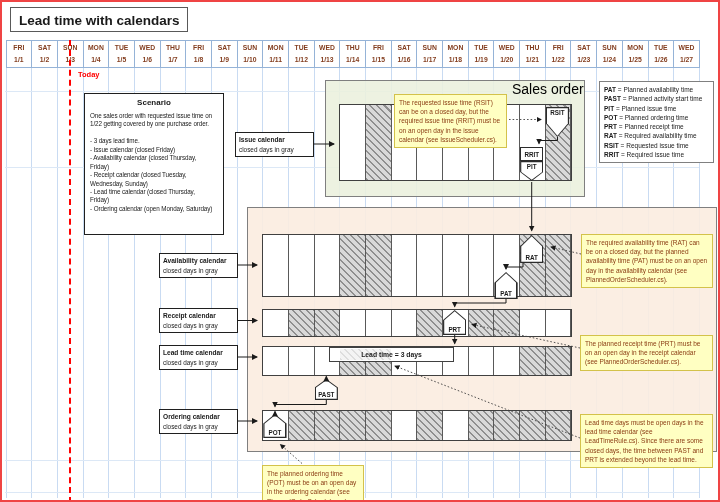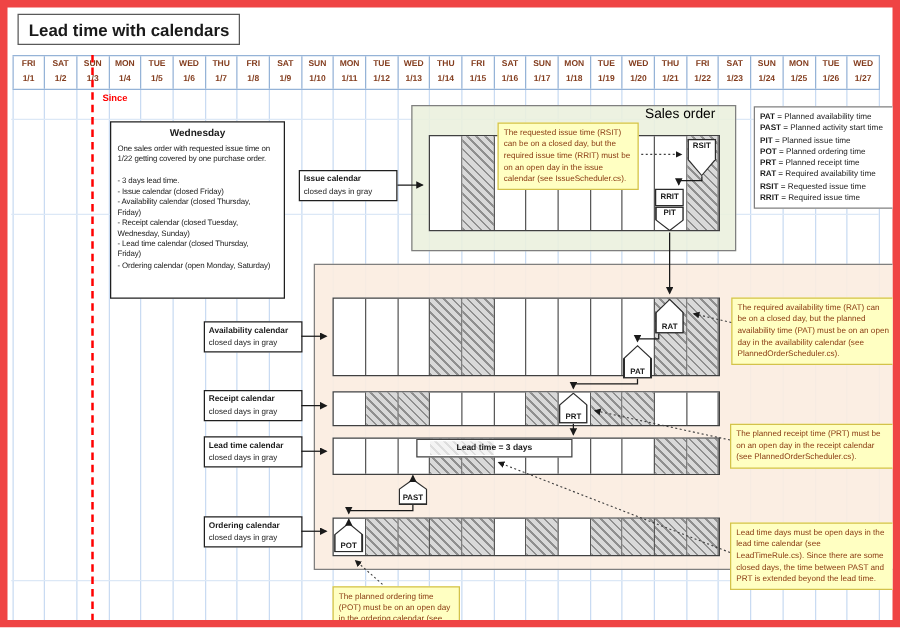--- a/index.html
+++ b/index.html
@@ -1,26 +1,26 @@
 <!DOCTYPE html>
 <html><head>
 <meta charset="utf-8">
 <style>
   html,body{margin:0;padding:0;background:#fff;}
-  #canvas{position:relative;width:720px;height:502px;box-sizing:border-box;border:6px solid #ef4444;
+  #canvas{position:relative;width:720px;height:502px;box-sizing:border-box;border:2px solid #ef4444;
           font-family:"Liberation Sans",sans-serif;color:#1a1a1a;overflow:hidden;background:#fff;}
   
   .vline{position:absolute;top:64px;height:432px;width:1px;background:#c9dbf2;}
   .hline{position:absolute;left:3px;width:694px;height:1px;background:#dce8f6;}
   
   .hdr{position:absolute;left:3.5px;top:38px;width:693.4px;height:26px;border-top:1px solid #95b3d7;border-bottom:1px solid #95b3d7;border-right:1px solid #95b3d7;background:#fff;z-index:2;}
   .day-cell{position:absolute;top:0;height:100%;border-left:1px solid #95b3d7;box-sizing:border-box;text-align:center;color:#833d1e;font-weight:bold;font-size:6.8px;line-height:12px;padding-top:1px;}
   
   .section{position:absolute;border:1px solid #7f7f7f;z-index:1;}
-  .section-label{position:absolute;font-size:11px;color:#000;white-space:nowrap;z-index:5;}
+  .section-label{position:absolute;font-size:14px;color:#000;white-space:nowrap;z-index:5;}
   
   .bar{position:absolute;border:1px solid #404040;background:#fff;z-index:2;}
   .cell{position:absolute;top:0;bottom:0;border-right:1px solid #595959;box-sizing:border-box;}
   .cell.closed{background:repeating-linear-gradient(45deg,#8f8f8f 0 1.5px,#d9d9d9 1.5px 5px);}
   
   .cal-label{position:absolute;width:79px;height:25px;background:#fff;border:1.2px solid #1f1f1f;z-index:5;padding:2px 3px;box-sizing:border-box;}
   .cal-label-title{font-size:6.6px;font-weight:bold;white-space:nowrap;line-height:10px;}
   .cal-label-sub{font-size:6.4px;white-space:nowrap;line-height:9px;}
   
   .marker{position:absolute;background:#2b2b2b;z-index:4;}
@@ -331,21 +331,21 @@
         <div class="marker-fill"></div>
         <div class="marker-label">PAST</div>
       </div>
       <div class="marker house" style="left: 261.3px; top: 412px; width: 23.28px; height: 24px;">
         <div class="marker-fill"></div>
         <div class="marker-label">POT</div>
       </div>
     </div>
 
   <div class="scenario">
-    <div class="scenario-title">Wednesday</div>
+    <div class="scenario-title">Scenario</div>
     <div class="scenario-body">One sales order with requested issue time on
 1/22 getting covered by one purchase order.
 
 - 3 days lead time.
 - Issue calendar (closed Friday)
 - Availability calendar (closed Thursday,
 Friday)
 - Receipt calendar (closed Tuesday,
 Wednesday, Sunday)
 - Lead time calendar (closed Thursday,
@@ -401,15 +401,15 @@
     <g stroke="#404040" stroke-width="0.9" fill="none" stroke-dasharray="1.6,2">
       <path d="M507 117.5 L539 117.5" marker-end="url(#ah)"></path>
       <path d="M579 252 L549 245" marker-end="url(#ah)"></path>
       <path d="M578 346 L470 322.5" marker-end="url(#ah)"></path>
       <path d="M578 436 L393 364" marker-end="url(#ah)"></path>
       <path d="M300 461.5 L278.5 442.5" marker-end="url(#ah)"></path>
     </g>
   </svg>
 
   <div class="today-line"></div>
-  <div class="today-label">Since</div>
+  <div class="today-label">Today</div>
 
 </div>
 
 </body></html>

